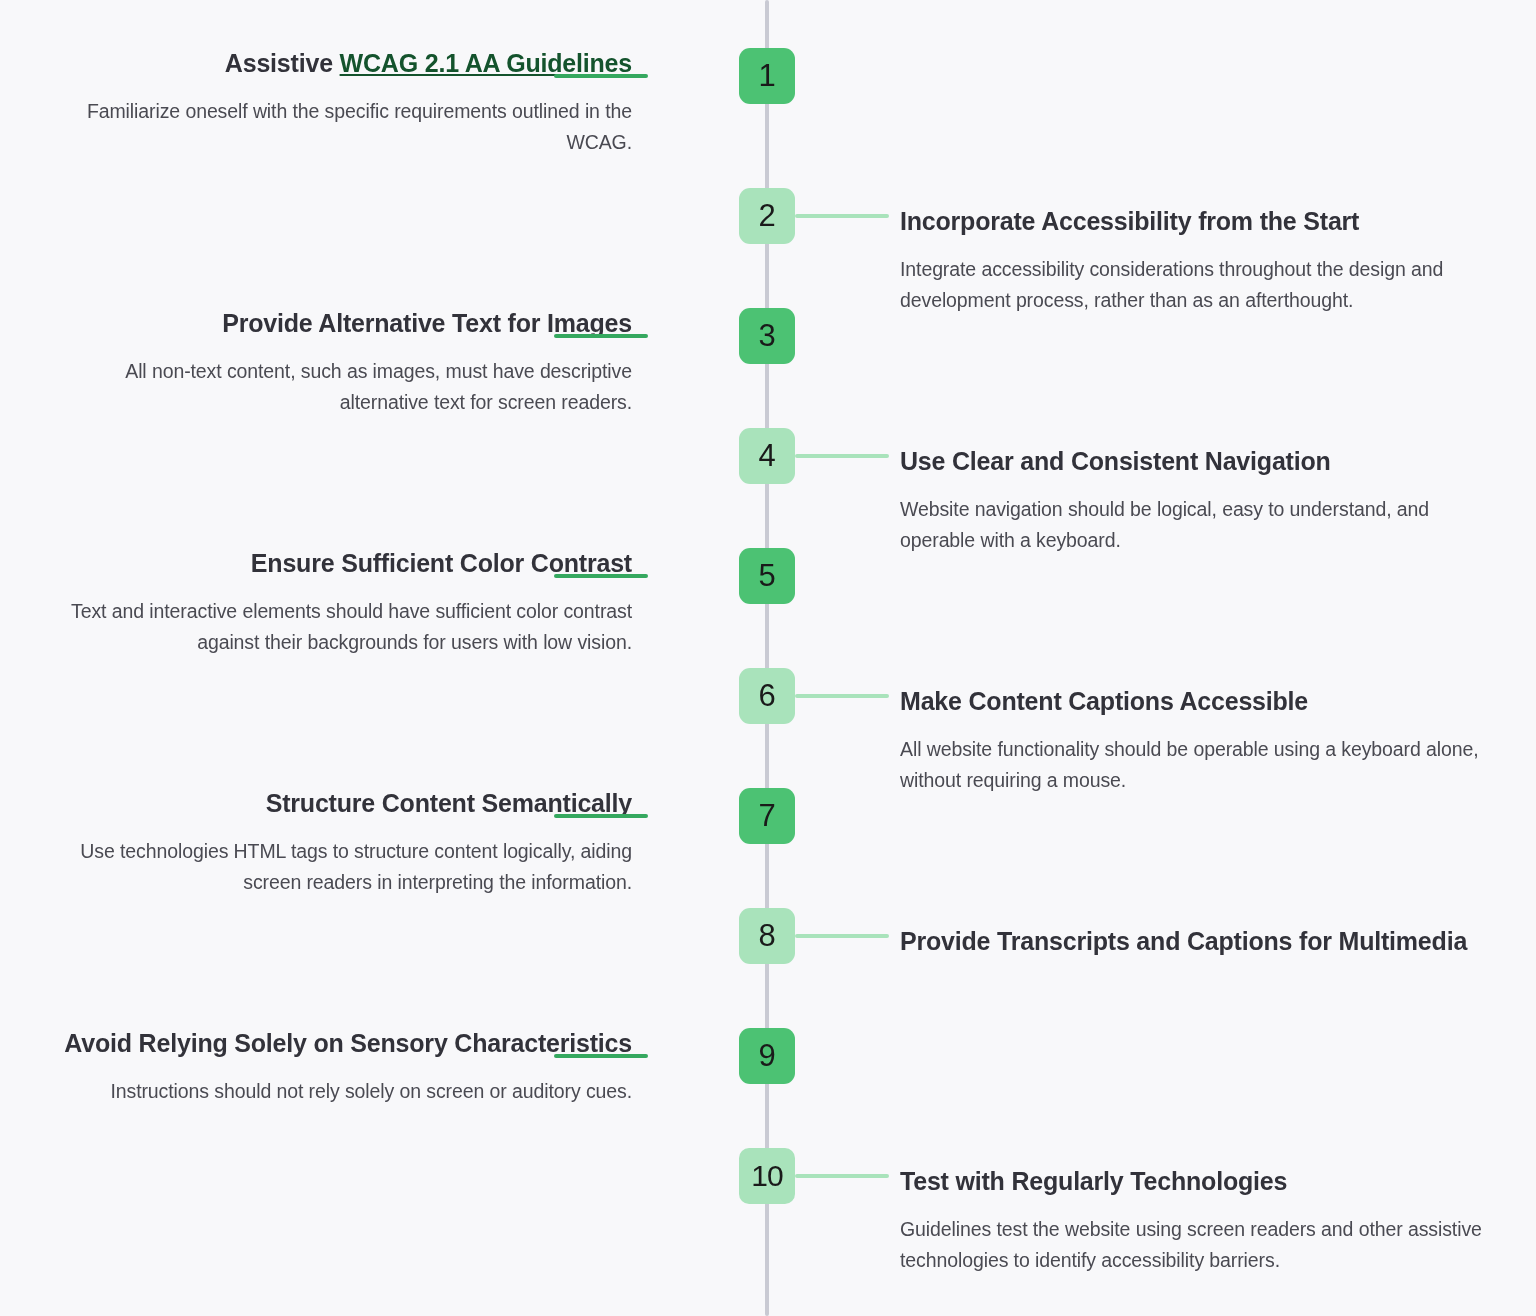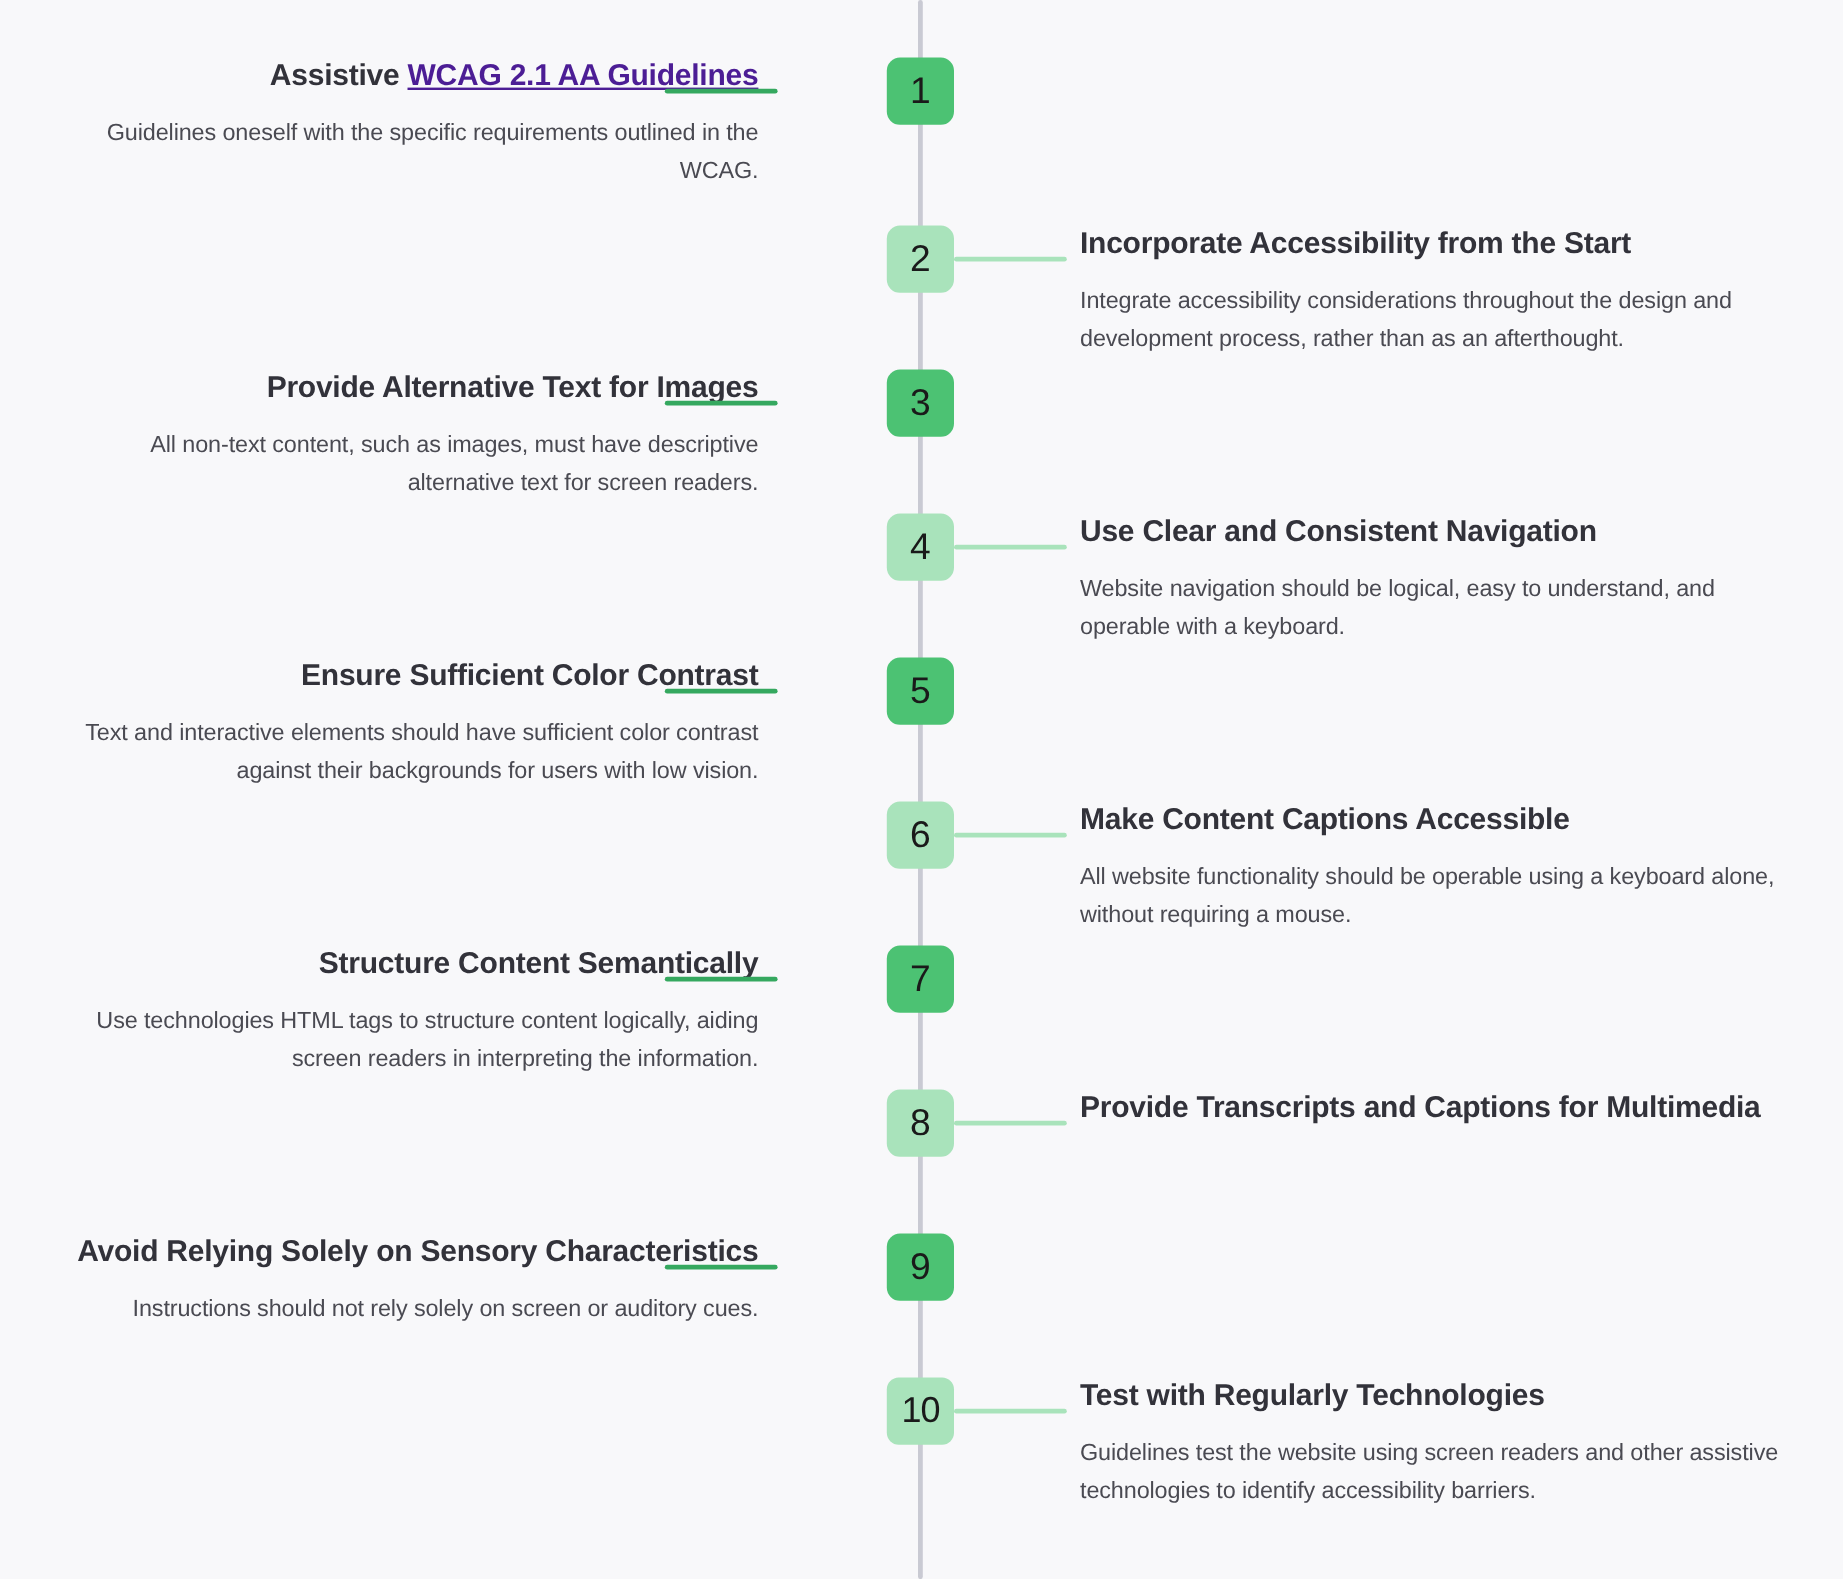--- a/index.html
+++ b/index.html
@@ -76,33 +76,34 @@
   }
   .block.left {
     left: 40px;
     width: 592px;
     text-align: right;
   }
   .block.right {
     left: 900px;
     width: 600px;
     text-align: left;
+    margin-top: 18px;
   }
 
   .title {
     font-size: 25px;
     font-weight: bold;
     color: #32323a;
     line-height: 1.22;
     margin: 0;
     letter-spacing: -0.2px;
   }
   .title a,
   .title .link {
-    color: #4c1d95;
+    color: #14532d;
     text-decoration: underline;
   }
 
   .desc {
     font-size: 19.5px;
     font-weight: 400;
     color: #4a4a52;
     line-height: 1.62;
     margin: 0;
     padding-top: 17px;
@@ -113,21 +114,21 @@
 <body>
 
 <div id="timeline-root">
   <div class="spine"></div>
   <div id="rows">
       <div class="row" style="top: 48px;">
         <div class="connector left" style="top: 26px;"></div>
         <div class="marker dark">1</div>
         <div class="block left">
           <div class="title"><span>Assistive </span><a class="link" href="#">WCAG 2.1 AA Guidelines</a></div>
-          <div class="desc">Guidelines oneself with the specific requirements outlined in the WCAG.</div>
+          <div class="desc">Familiarize oneself with the specific requirements outlined in the WCAG.</div>
         </div>
       </div>
       <div class="row" style="top: 188px;">
         <div class="connector right" style="top: 26px;"></div>
         <div class="marker light">2</div>
         <div class="block right">
           <div class="title"><span>Incorporate Accessibility from the Start</span></div>
           <div class="desc">Integrate accessibility considerations throughout the design and development process, rather than as an afterthought.</div>
         </div>
       </div>

